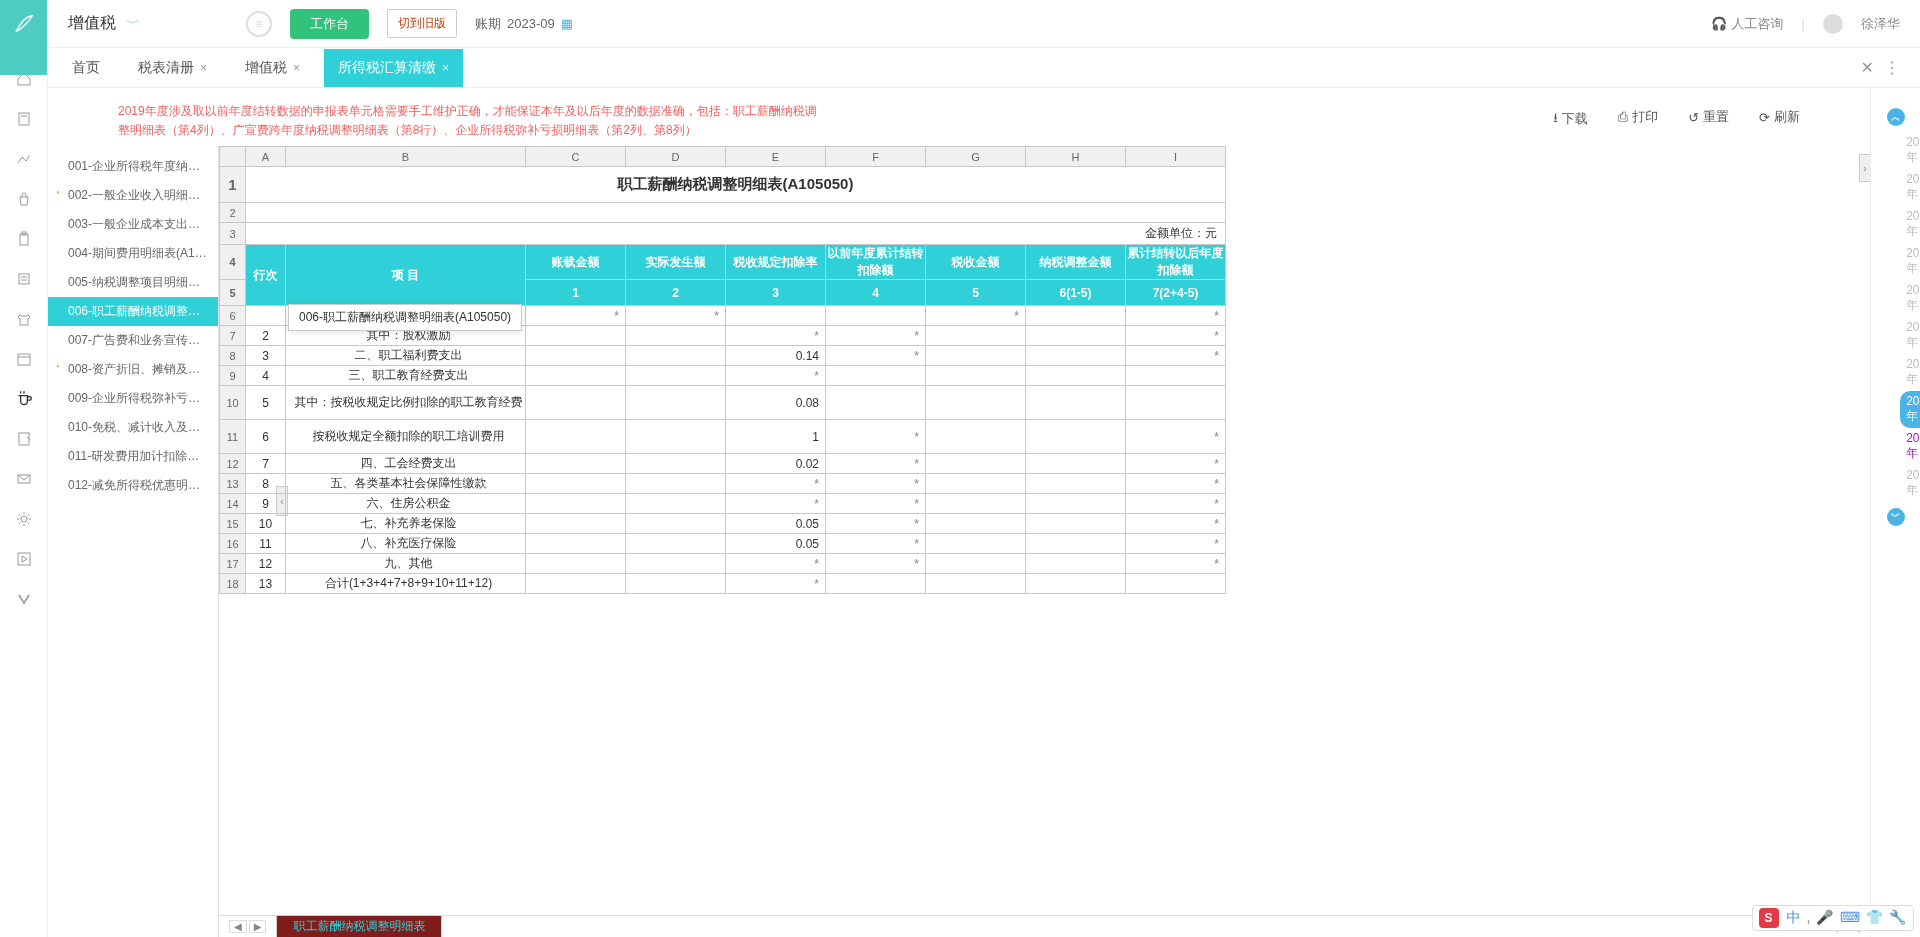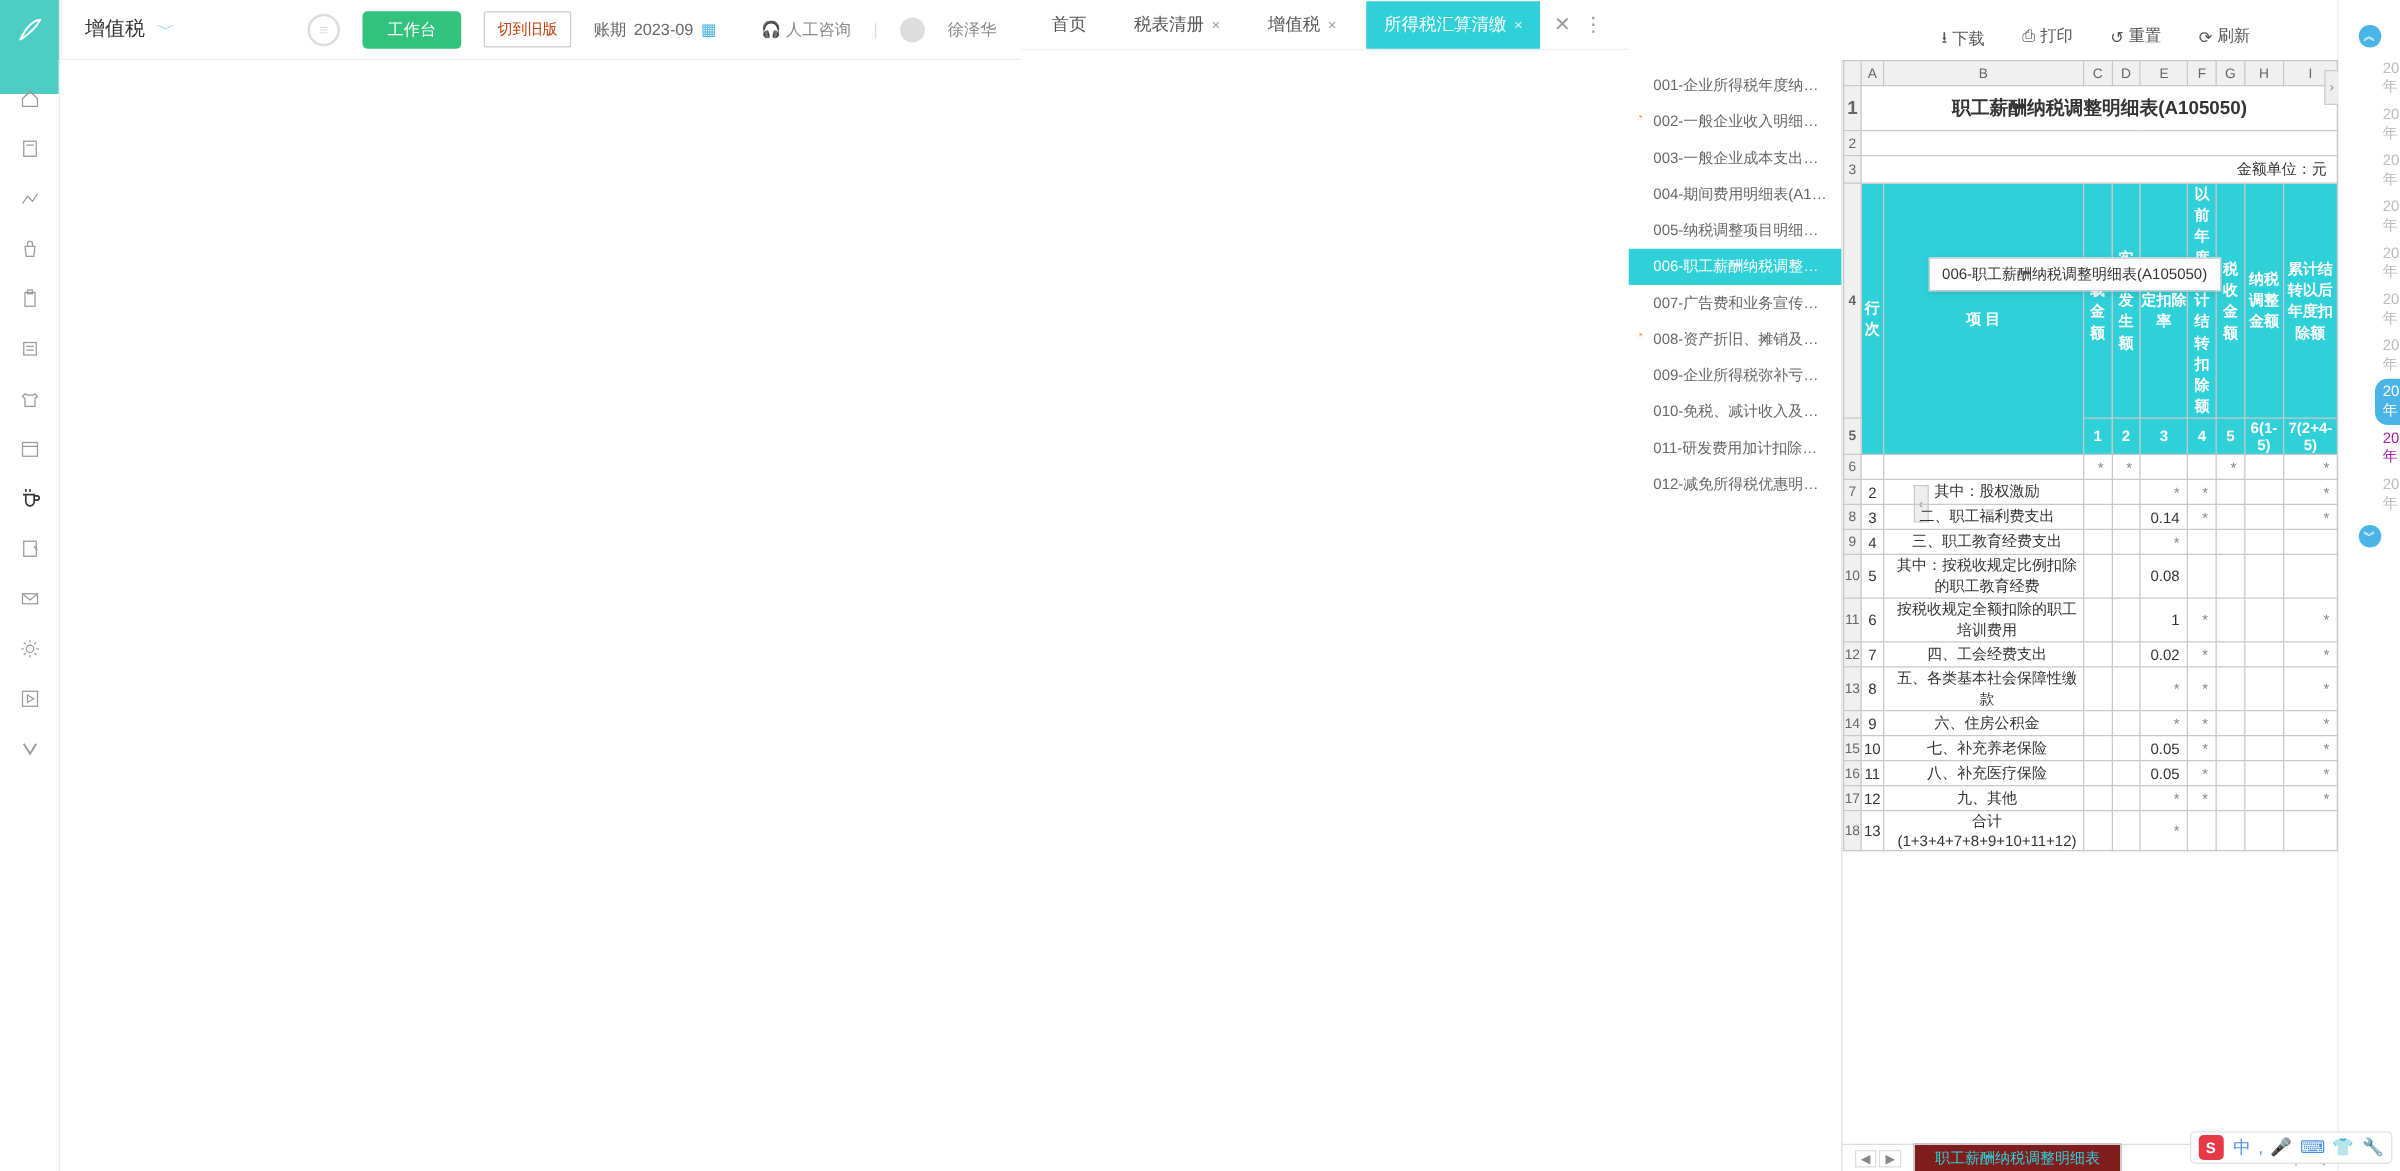--- a/index.html
+++ b/index.html
@@ -6,21 +6,21 @@
 body { background: #fff; overflow: hidden; font-size: 12px; color: #333; }
 
 .app { display: flex; height: 937px; width: 1920px; }
 
 .left-rail { width: 48px; background: linear-gradient(180deg, #4ecdc4 0%, #4ecdc4 8%, #fff 8%); border-right: 1px solid #eee; display: flex; flex-direction: column; }
 .left-rail-logo { height: 48px; background: #4ecdc4; display: flex; align-items: center; justify-content: center; }
 .left-rail-icons { display: flex; flex-direction: column; gap: 22px; padding-top: 22px; align-items: center; }
 .left-rail-icon { width: 18px; height: 18px; color: #999; display: flex; align-items: center; justify-content: center; }
 .left-rail-icon.active { color: #333; }
 
-.main { flex: 1; display: flex; flex-direction: row; }
+.main { flex: 1; display: flex; flex-direction: column; }
 
 .topbar { height: 48px; display: flex; align-items: center; padding: 0 20px; gap: 18px; border-bottom: 1px solid #eee; }
 .topbar-title { font-size: 16px; min-width: 160px; display: flex; align-items: center; gap: 10px; }
 .chev-down { color: #8ed0f0; font-size: 14px; }
 .top-circle { width: 26px; height: 26px; border-radius: 50%; border: 2px solid #ddd; display: flex; align-items: center; justify-content: center; color: #ddd; font-weight: bold; }
 .btn-primary { background: #31c27c; color: #fff; padding: 6px 20px; border-radius: 4px; border: none; font-size: 13px; }
 .btn-outline { background: #fff; border: 1px solid #ccc; padding: 5px 10px; border-radius: 2px; font-size: 12px; color: #c2410c; }
 .period { color: #666; font-size: 13px; display: flex; align-items: center; gap: 6px; }
 .topbar-spacer { flex: 1; }
 .top-right { display: flex; align-items: center; gap: 18px; color: #888; font-size: 13px; }
@@ -216,20 +216,21 @@
         </div>
       <div class="tabs-right">
         <span>✕</span>
         <span>⋮</span>
       </div>
     </div>
 
     <div class="content">
       <div class="content-inner">
         <div class="warning-bar">
+          <div class="warning-text">2019年度涉及取以前年度结转数据的申报表单元格需要手工维护正确，才能保证本年及以后年度的数据准确，包括：职工薪酬纳税调整明细表（第4列）、广宣费跨年度纳税调整明细表（第8行）、企业所得税弥补亏损明细表（第2列、第8列）</div>
           <div class="action-bar">
             <div class="action-item">
                 <span>⭳</span> 
                 <span>下载</span>
               </div>
             <div class="action-item">
                 <span>⎙</span> 
                 <span>打印</span>
               </div>
             <div class="action-item">

